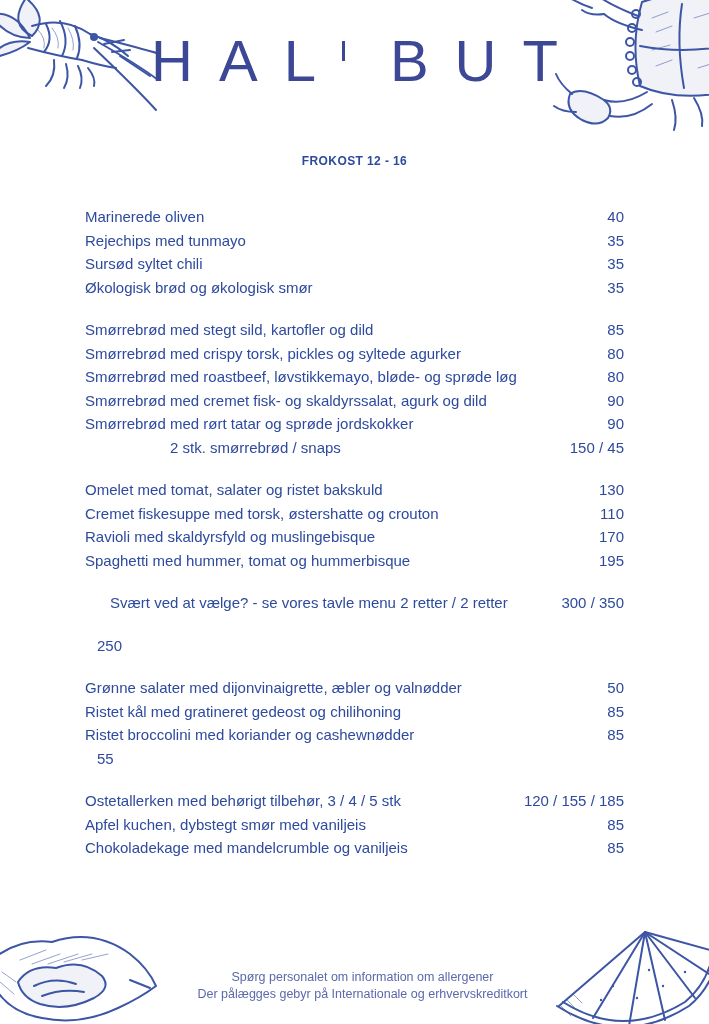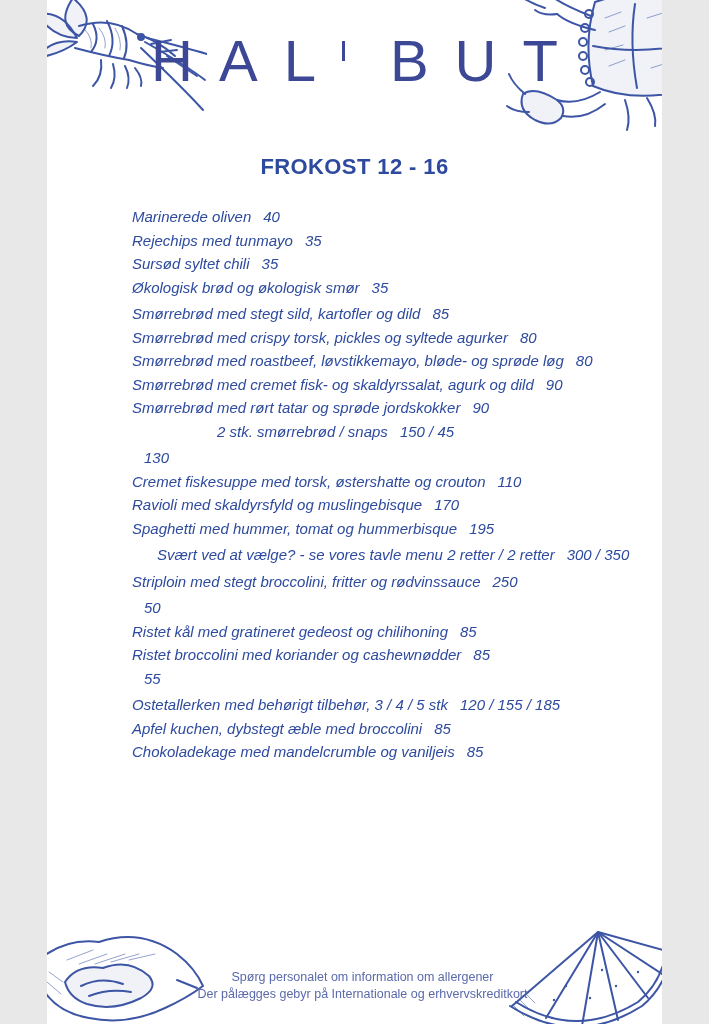--- a/index.html
+++ b/index.html
@@ -5,21 +5,21 @@
   :root{
     --text:#2d4a9e;
     --logo:#3c4795;
     --footer:#5a69ab;
     --illustration:#3d55a5;
   }
   *{box-sizing:border-box;}
   html,body{margin:0;padding:0;background:#e8e8e8;}
   .page{
     position:relative;
-    width:615px;height:1024px;
+    width:709px;height:1024px;
     background:#ffffff;
     overflow:hidden;
     font-family:"Liberation Sans", sans-serif;
     margin:0 auto;
   }
   
   .logo{
     position:absolute;top:32px;left:0;right:0;
     display:flex;justify-content:center;align-items:flex-start;
     color:var(--logo);
@@ -30,31 +30,31 @@
   .logo-i{
     display:inline-block;width:3px;height:20px;
     background:var(--logo);
     margin-top:9px;margin-right:26px;flex:0 0 auto;
   }
   
   .menu-title{
     position:absolute;top:154px;left:0;right:0;
     text-align:center;
     color:var(--text);
-    font-size:22px;font-weight:700;letter-spacing:0.4px;
+    font-size:12px;font-weight:700;letter-spacing:0.4px;
   }
   
   .menu-list{
     position:absolute;top:205px;left:85px;width:539px;
   }
-  .menu-section{margin-top:3px;}
+  .menu-section{margin-top:19px;}
   .menu-section:first-child{margin-top:0;}
   .menu-row{
-    display:flex;align-items:baseline;
-    line-height:23.5px;font-size:15px;color:var(--text);font-style:italic;
+    display:flex;justify-content:space-between;align-items:baseline;
+    line-height:23.5px;font-size:15px;color:var(--text);
   }
   .item-name{white-space:nowrap;}
   .item-price{white-space:nowrap;margin-left:12px;}
   .menu-row.sub .item-name{padding-left:85px;}
   .menu-row.note .item-name{padding-left:25px;}
   
   .footer{
     position:absolute;top:969px;left:0;right:0;
     text-align:center;color:var(--footer);
     font-size:12.5px;line-height:17px;padding-left:16px;
@@ -211,20 +211,21 @@
     <span class="item-name">Smørrebrød med rørt tatar og sprøde jordskokker</span>
     <span class="item-price">90</span>
   </div>
         <div class="menu-row sub">
     <span class="item-name">2 stk. smørrebrød / snaps</span>
     <span class="item-price">150 / 45</span>
   </div>
       </div>
       <div class="menu-section">
         <div class="menu-row">
+    <span class="item-name">Omelet med tomat, salater og ristet bakskuld</span>
     <span class="item-price">130</span>
   </div>
         <div class="menu-row">
     <span class="item-name">Cremet fiskesuppe med torsk, østershatte og crouton</span>
     <span class="item-price">110</span>
   </div>
         <div class="menu-row">
     <span class="item-name">Ravioli med skaldyrsfyld og muslingebisque</span>
     <span class="item-price">170</span>
   </div>
@@ -234,47 +235,47 @@
   </div>
       </div>
       <div class="menu-section">
         <div class="menu-row note">
     <span class="item-name">Svært ved at vælge? - se vores tavle menu 2 retter / 2 retter</span>
     <span class="item-price">300 / 350</span>
   </div>
       </div>
       <div class="menu-section">
         <div class="menu-row">
-    <span class="item-name">Striploin med stegt broccolini, fritter og rødvinssauce</span>
     <span class="item-price">250</span>
   </div>
       </div>
       <div class="menu-section">
         <div class="menu-row">
+    <span class="item-name">Grønne salater med dijonvinaigrette, æbler og valnødder</span>
     <span class="item-price">50</span>
   </div>
         <div class="menu-row">
     <span class="item-name">Ristet kål med gratineret gedeost og chilihoning</span>
     <span class="item-price">85</span>
   </div>
         <div class="menu-row">
     <span class="item-name">Ristet broccolini med koriander og cashewnødder</span>
     <span class="item-price">85</span>
   </div>
         <div class="menu-row">
     <span class="item-price">55</span>
   </div>
       </div>
       <div class="menu-section">
         <div class="menu-row">
     <span class="item-name">Ostetallerken med behørigt tilbehør, 3 / 4 / 5 stk</span>
     <span class="item-price">120 / 155 / 185</span>
   </div>
         <div class="menu-row">
-    <span class="item-name">Apfel kuchen, dybstegt æble med broccolini</span>
+    <span class="item-name">Apfel kuchen, dybstegt smør med vaniljeis</span>
     <span class="item-price">85</span>
   </div>
         <div class="menu-row">
     <span class="item-name">Chokoladekage med mandelcrumble og vaniljeis</span>
     <span class="item-price">85</span>
   </div>
       </div>
     </div>
 
   <div class="footer">

